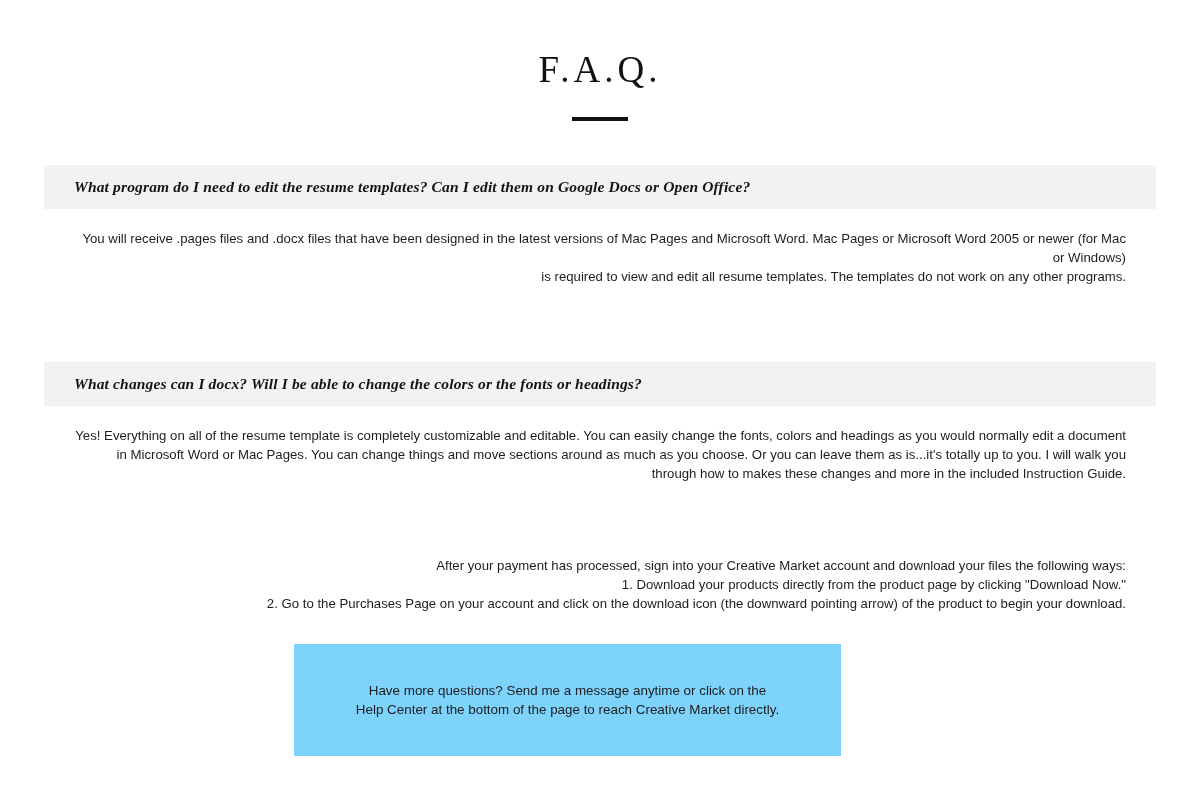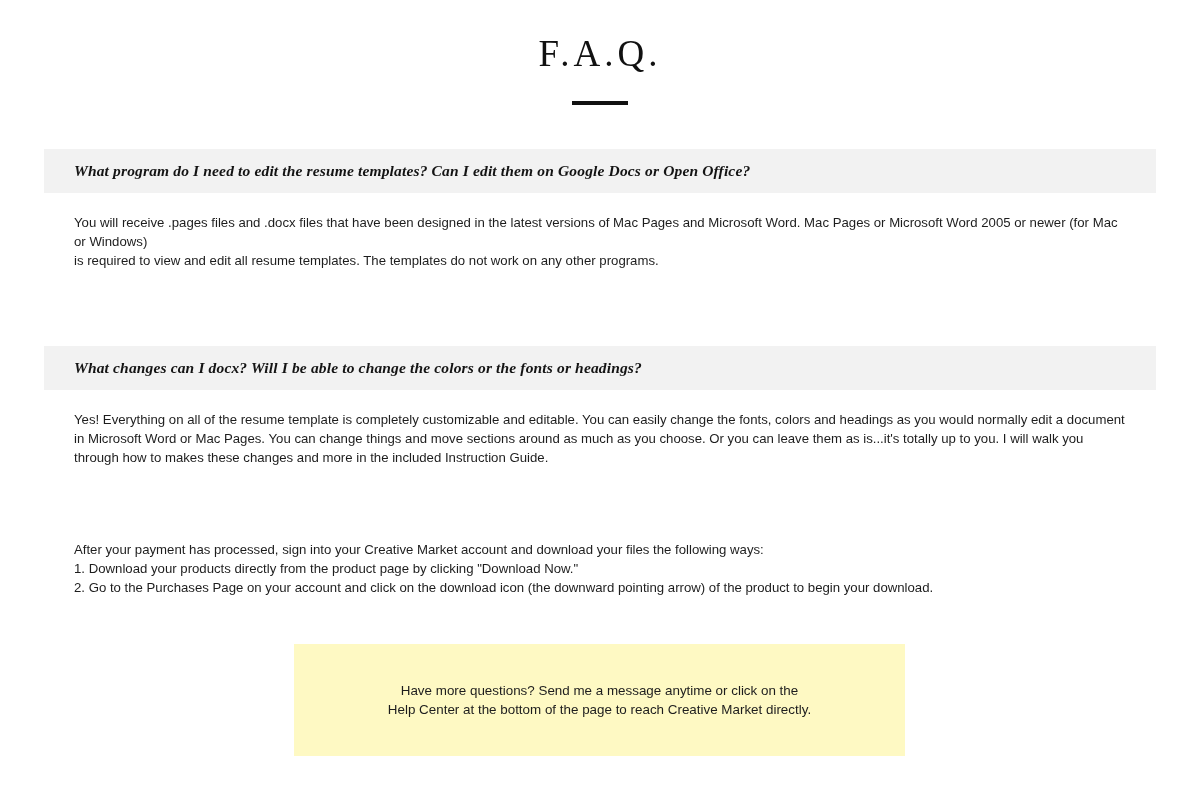--- a/index.html
+++ b/index.html
@@ -27,32 +27,33 @@
     text-align: center;
     padding-top: 34px;
   }
   .faq-title {
     font-family: "Liberation Serif", serif;
     font-size: 37px;
     letter-spacing: 4px;
     color: #111111;
     font-weight: 400;
     line-height: 1.1;
-    margin: 0;
+    margin: 16px;
   }
   .title-rule {
     width: 56px;
     height: 4px;
     background: #111111;
     margin: 26px auto 0 auto;
   }
 
   
   .faq-list {
     margin-top: 44px;
+    text-align: right;
   }
   .faq-item {
     margin-bottom: 0;
   }
   .faq-qbar {
     background: #f2f2f2;
     height: 44px;
     margin: 0 44px;
     display: flex;
     align-items: center;
@@ -77,23 +78,23 @@
   }
 
   .gap-1 { height: 76px; }
   .gap-2 { height: 52px; }
 
   
   .footer-box {
     position: absolute;
     left: 294px;
     top: 644px;
-    width: 611px;
+    width: 547px;
     height: 112px;
-    background: #fef9c3;
+    background: #7dd3fc;
     display: flex;
     align-items: center;
     justify-content: center;
     text-align: center;
   }
   .footer-text {
     font-size: 13.4px;
     line-height: 1.42;
     color: #1d1d1d;
     white-space: pre-line;

